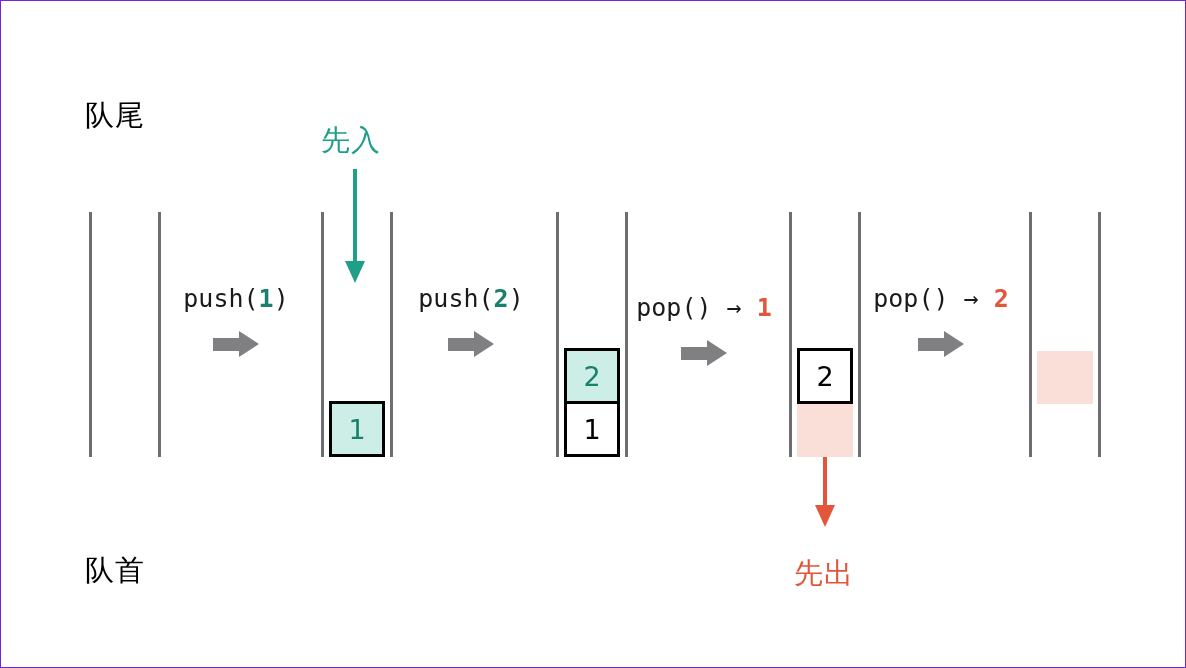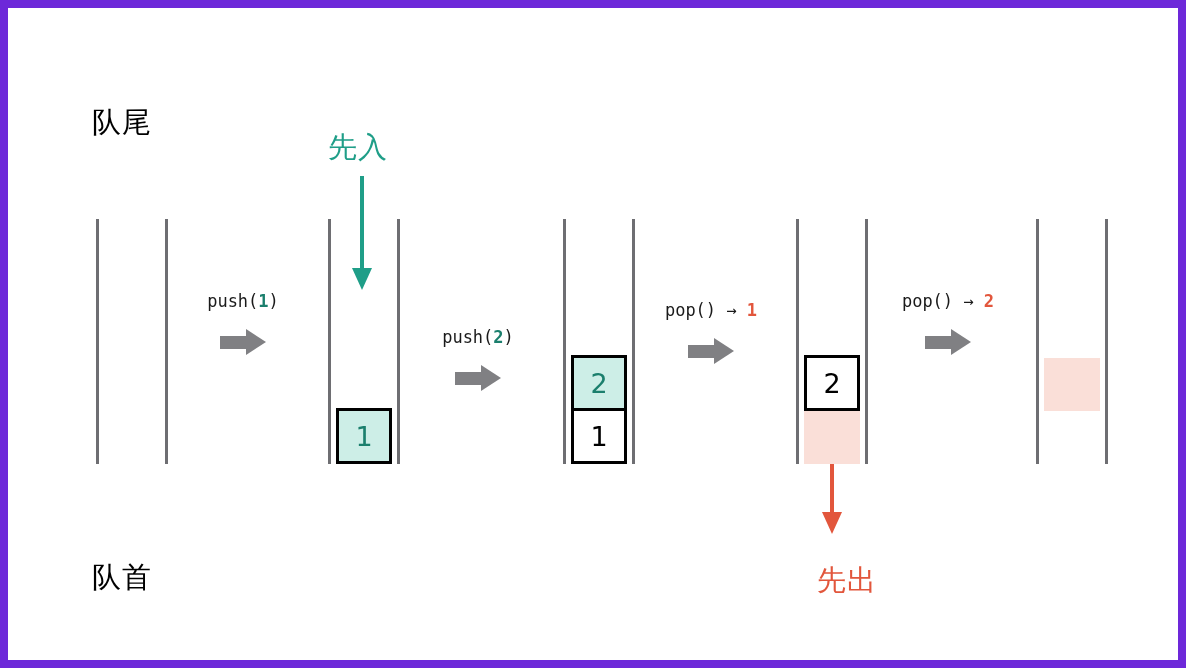--- a/index.html
+++ b/index.html
@@ -5,21 +5,21 @@
   html, body {
     margin: 0;
     padding: 0;
     background: #ffffff;
   }
   #canvas {
     position: relative;
     width: 1186px;
     height: 668px;
     background: #ffffff;
-    border: 8px solid #6d28d9;
+    border: 1px solid #6d28d9;
     box-sizing: border-box;
     overflow: hidden;
     font-family: "DejaVu Sans", "Liberation Sans", sans-serif;
   }
 
   
   .cjk-label {
     position: absolute;
     font-family: "DejaVu Sans", "Liberation Sans", sans-serif;
     font-size: 29px;
@@ -32,21 +32,21 @@
 
   
   .anno-word {
     position: absolute;
     font-family: "DejaVu Sans", "Liberation Sans", sans-serif;
     font-size: 29px;
     letter-spacing: 1px;
     white-space: nowrap;
   }
   #anno-in  { left: 320px; top: 120px; color: #1f9e88; }
-  #anno-out { left: 793px; top: 553px; color: #e2563c; margin-left: 16px; }
+  #anno-out { left: 793px; top: 553px; color: #e2563c; }
 
   
   .stack {
     position: absolute;
     top: 211px;
     width: 72px;
     height: 245px;
   }
   .rail {
     position: absolute;
@@ -93,21 +93,21 @@
   .ghost.lvl1 { bottom: 53px; }
 
   
   .op {
     position: absolute;
     width: 170px;
     text-align: center;
   }
   .op-text {
     font-family: "DejaVu Sans Mono", "Liberation Mono", monospace;
-    font-size: 17px;
+    font-size: 25px;
     color: #1a1a1a;
     white-space: pre;
     letter-spacing: 0px;
   }
   .op-text .tealnum { color: #1b7f6d; font-weight: bold; }
   .op-text .rednum  { color: #e2563c; font-weight: bold; }
 
   
   .gray-arrow {
     position: relative;
@@ -204,21 +204,21 @@
       <div class="head"></div>
     </div>
   </div>
 
   <div class="stack" style="left:320px;">
     <div class="rail rail-left"></div>
     <div class="rail rail-right"></div>
     <div class="box teal lvl0">1</div>
   </div>
 
-  <div class="op" style="left:385px; top:283px;margin-top:36px;">
+  <div class="op" style="left:385px; top:283px;">
     <div class="op-text"><span>push(</span><span class="tealnum">2</span><span>)</span></div>
     <div class="gray-arrow">
       <div class="shaft"></div>
       <div class="head"></div>
     </div>
   </div>
 
   <div class="stack" style="left:555px;">
     <div class="rail rail-left"></div>
     <div class="rail rail-right"></div>

